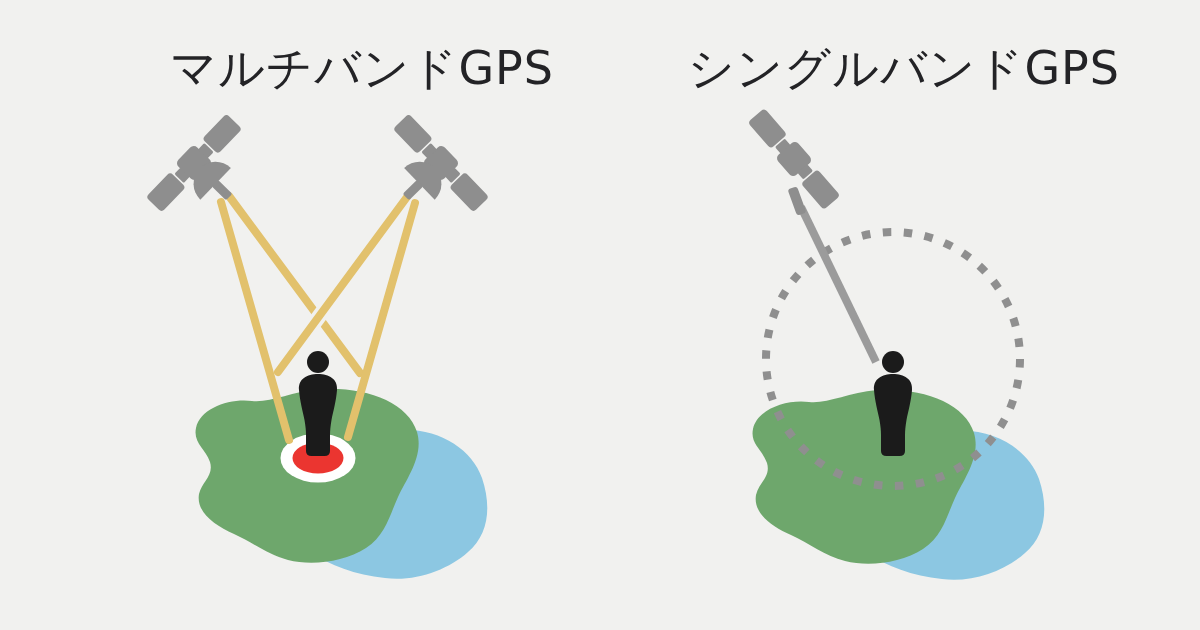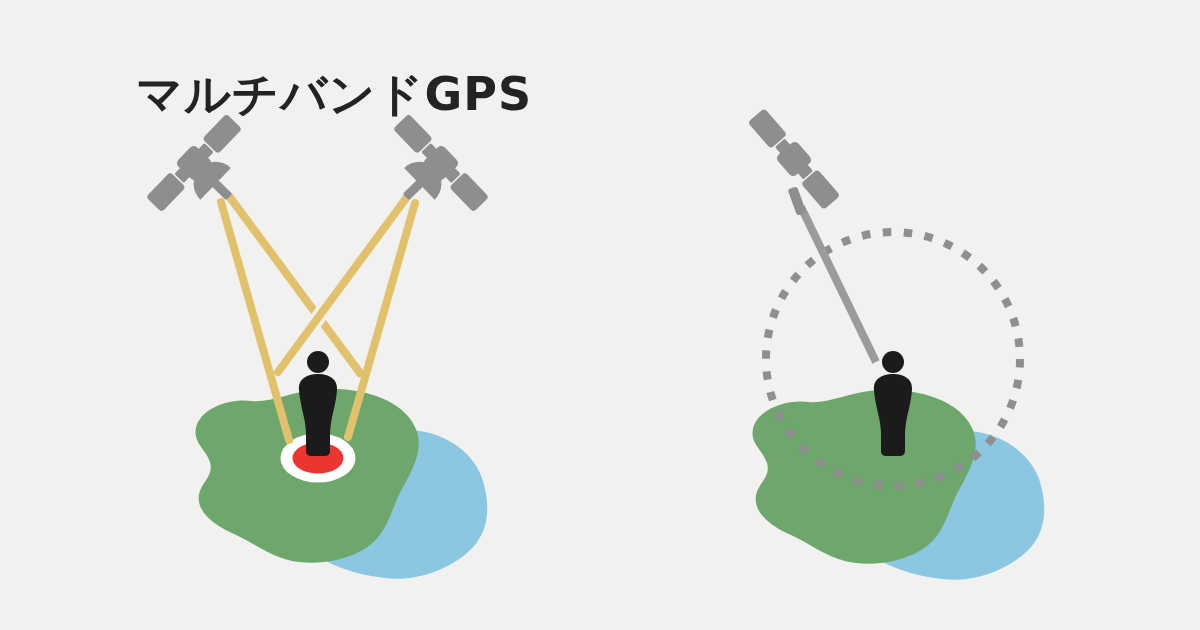--- a/index.html
+++ b/index.html
@@ -7,25 +7,24 @@
     width:1200px;height:630px;overflow:hidden;
     font-family:"DejaVu Sans","Liberation Sans",sans-serif;
     background:#fff;
   }
   .canvas{
     position:relative;width:1200px;height:630px;
     background:var(--background,#F1F1EF);
   }
   .panel-title{
     position:absolute;top:38px;width:440px;
-    text-align:center;
-    font-size:46px;font-weight:700;letter-spacing:1px;
+    text-align:right;
+    font-size:46px;font-weight:400;letter-spacing:1px;
     color:var(--title-text,#232326);
     white-space:nowrap;
-    margin-top:26px;
   }
   .panel-title.left{left:114px;}
   .panel-title.right{left:680px;}
   svg.diagram{position:absolute;left:0;top:0;width:1200px;height:630px;display:block;}
   .f-green{fill:var(--land-green,#6EA76C);}
   .f-blue{fill:var(--water-blue,#8CC7E2);}
   .f-red{fill:var(--target-red,#EB3530);}
   .f-white{fill:var(--target-ring-white,#FFFFFF);}
   .f-sat{fill:var(--satellite-gray,#8E8E8E);}
   .f-person{fill:var(--person-black,#1B1B1B);}
@@ -34,20 +33,21 @@
   .s-graybeam{stroke:var(--beam-gray,#9B9B9B);stroke-width:8;stroke-linecap:butt;fill:none;}
   .s-dots{stroke:var(--dot-circle-gray,#8F8F8F);stroke-width:8;stroke-dasharray:8.5 12.5;fill:none;}
 </style>
 </head>
 <body>
 
 <div class="canvas">
 
   <div class="panel-title left">マルチバンドGPS</div>
 
+  <div class="panel-title right">シングルバンドGPS</div>
 
   <svg class="diagram" viewBox="0 0 1200 630">
     <defs>
 
       <path id="water-blob" d="M 400,430
         C 440,428 472,450 482,478
         C 492,508 488,535 468,552
         C 448,570 415,582 385,578
         C 355,575 330,565 310,552
         C 295,542 288,528 295,512

